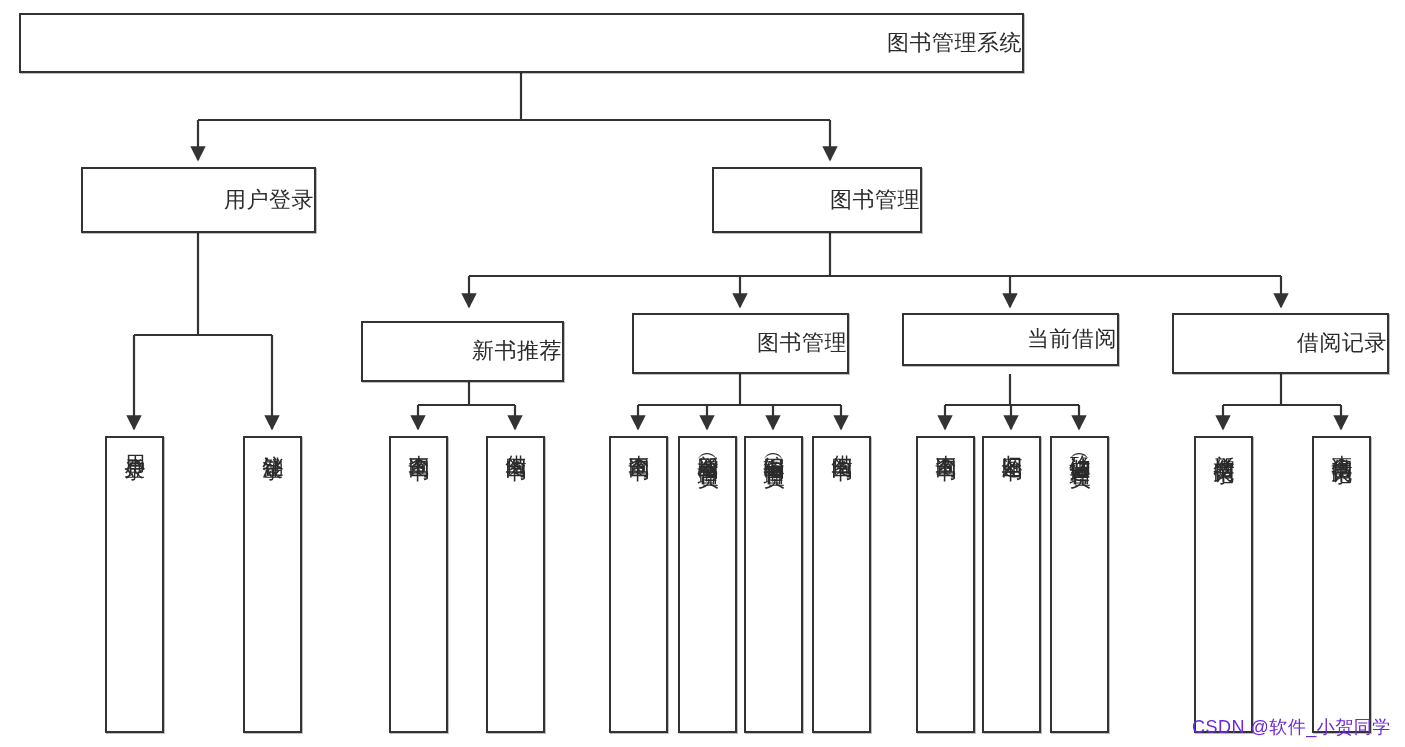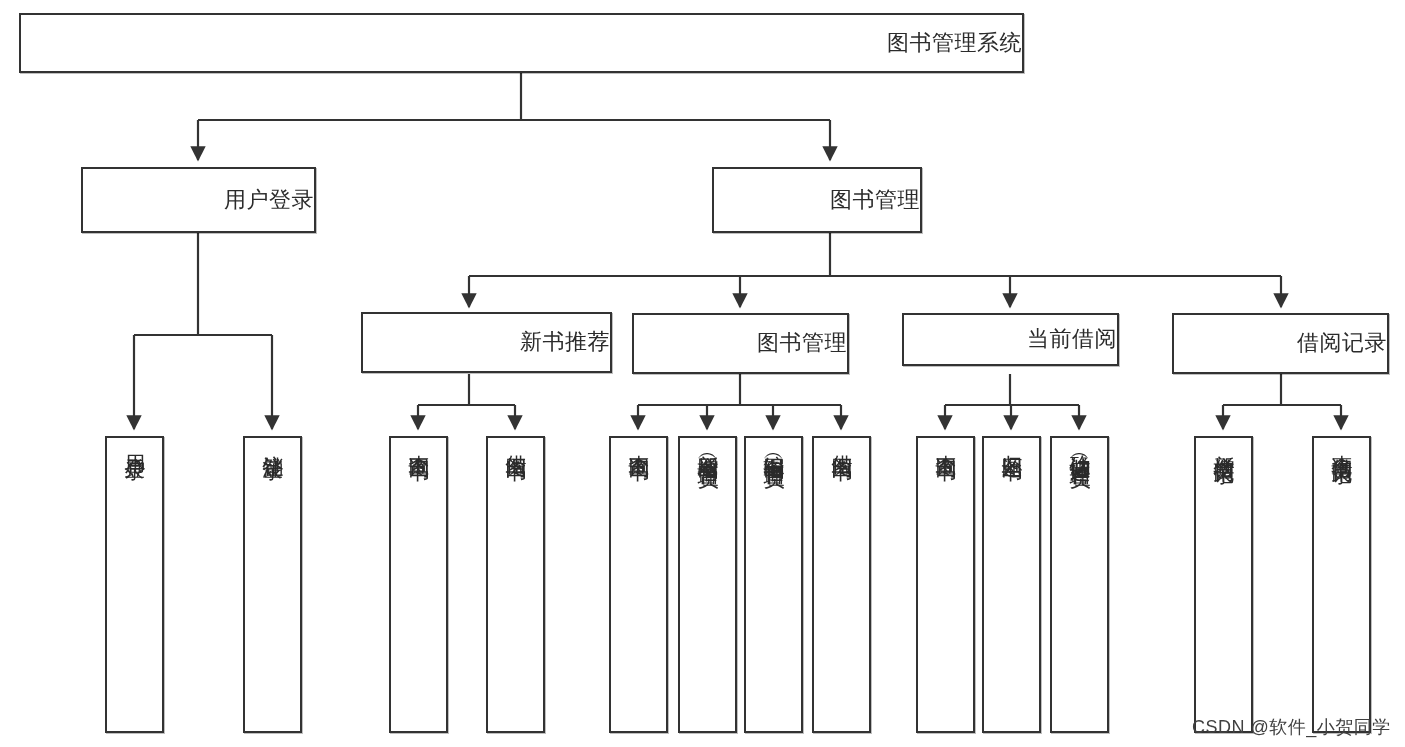--- a/index.html
+++ b/index.html
@@ -50,21 +50,21 @@
   .node-box.vertical .node-label {
     writing-mode: vertical-rl;
     text-orientation: upright;
     font-size: 21px;
     line-height: 1.18;
     letter-spacing: 2px;
     white-space: nowrap;
   }
   .watermark {
     position: absolute;
-    color: #404040;
+    color: #6d28d9;
     font-size: 18px;
     letter-spacing: 0.5px;
     white-space: nowrap;
     pointer-events: none;
   }
 </style>
 </head>
 <body>
 
 <div id="canvas">
@@ -124,21 +124,21 @@
   </div>
 
   <div class="node-box" style="left:81px; top:167px; width:235px; height:66px;">
     <span class="node-label">用户登录</span>
   </div>
 
   <div class="node-box" style="left:712px; top:167px; width:210px; height:66px;">
     <span class="node-label">图书管理</span>
   </div>
 
-  <div class="node-box" style="left:361px; top:312px; width:251px; height:61px;">
+  <div class="node-box" style="left:361px; top:321px; width:203px; height:61px;">
     <span class="node-label">新书推荐</span>
   </div>
 
   <div class="node-box" style="left:632px; top:313px; width:217px; height:61px;">
     <span class="node-label">图书管理</span>
   </div>
 
   <div class="node-box" style="left:902px; top:313px; width:217px; height:53px;">
     <span class="node-label">当前借阅</span>
   </div>

